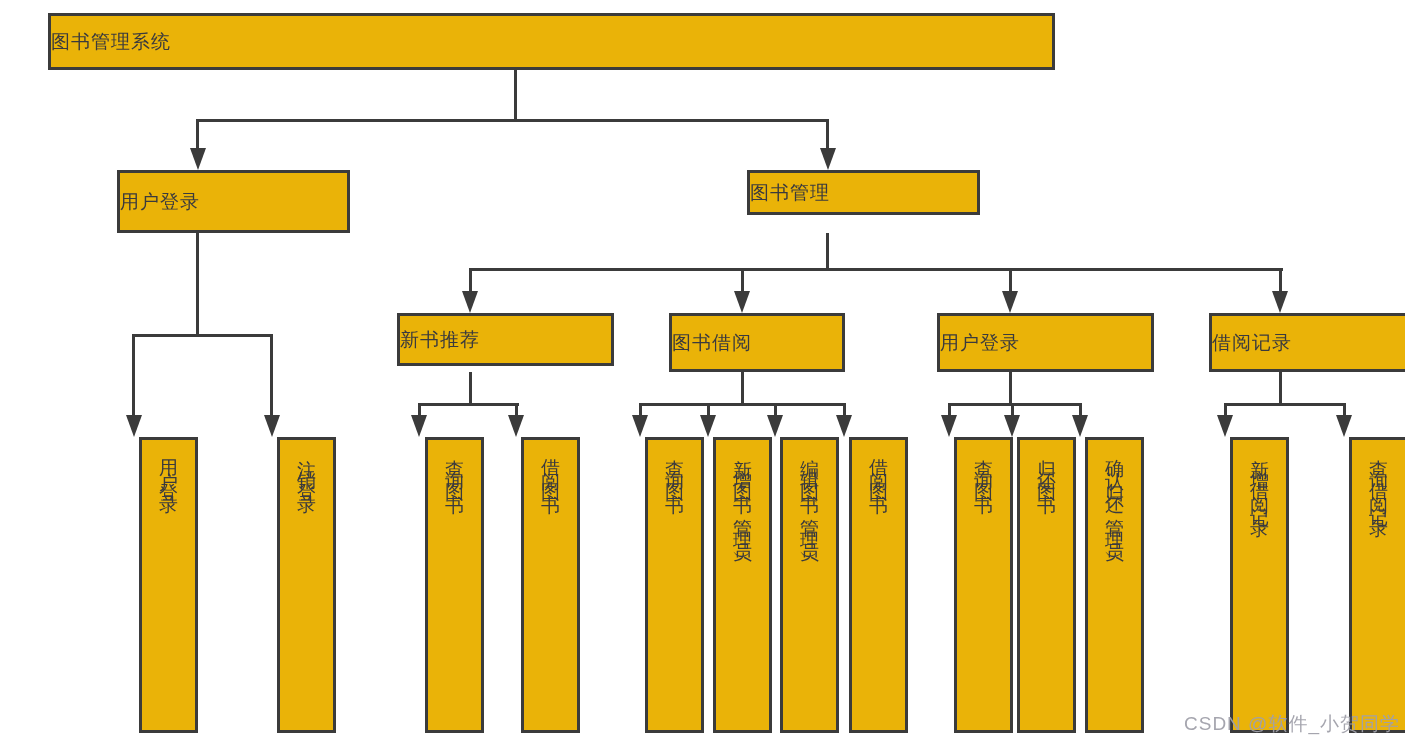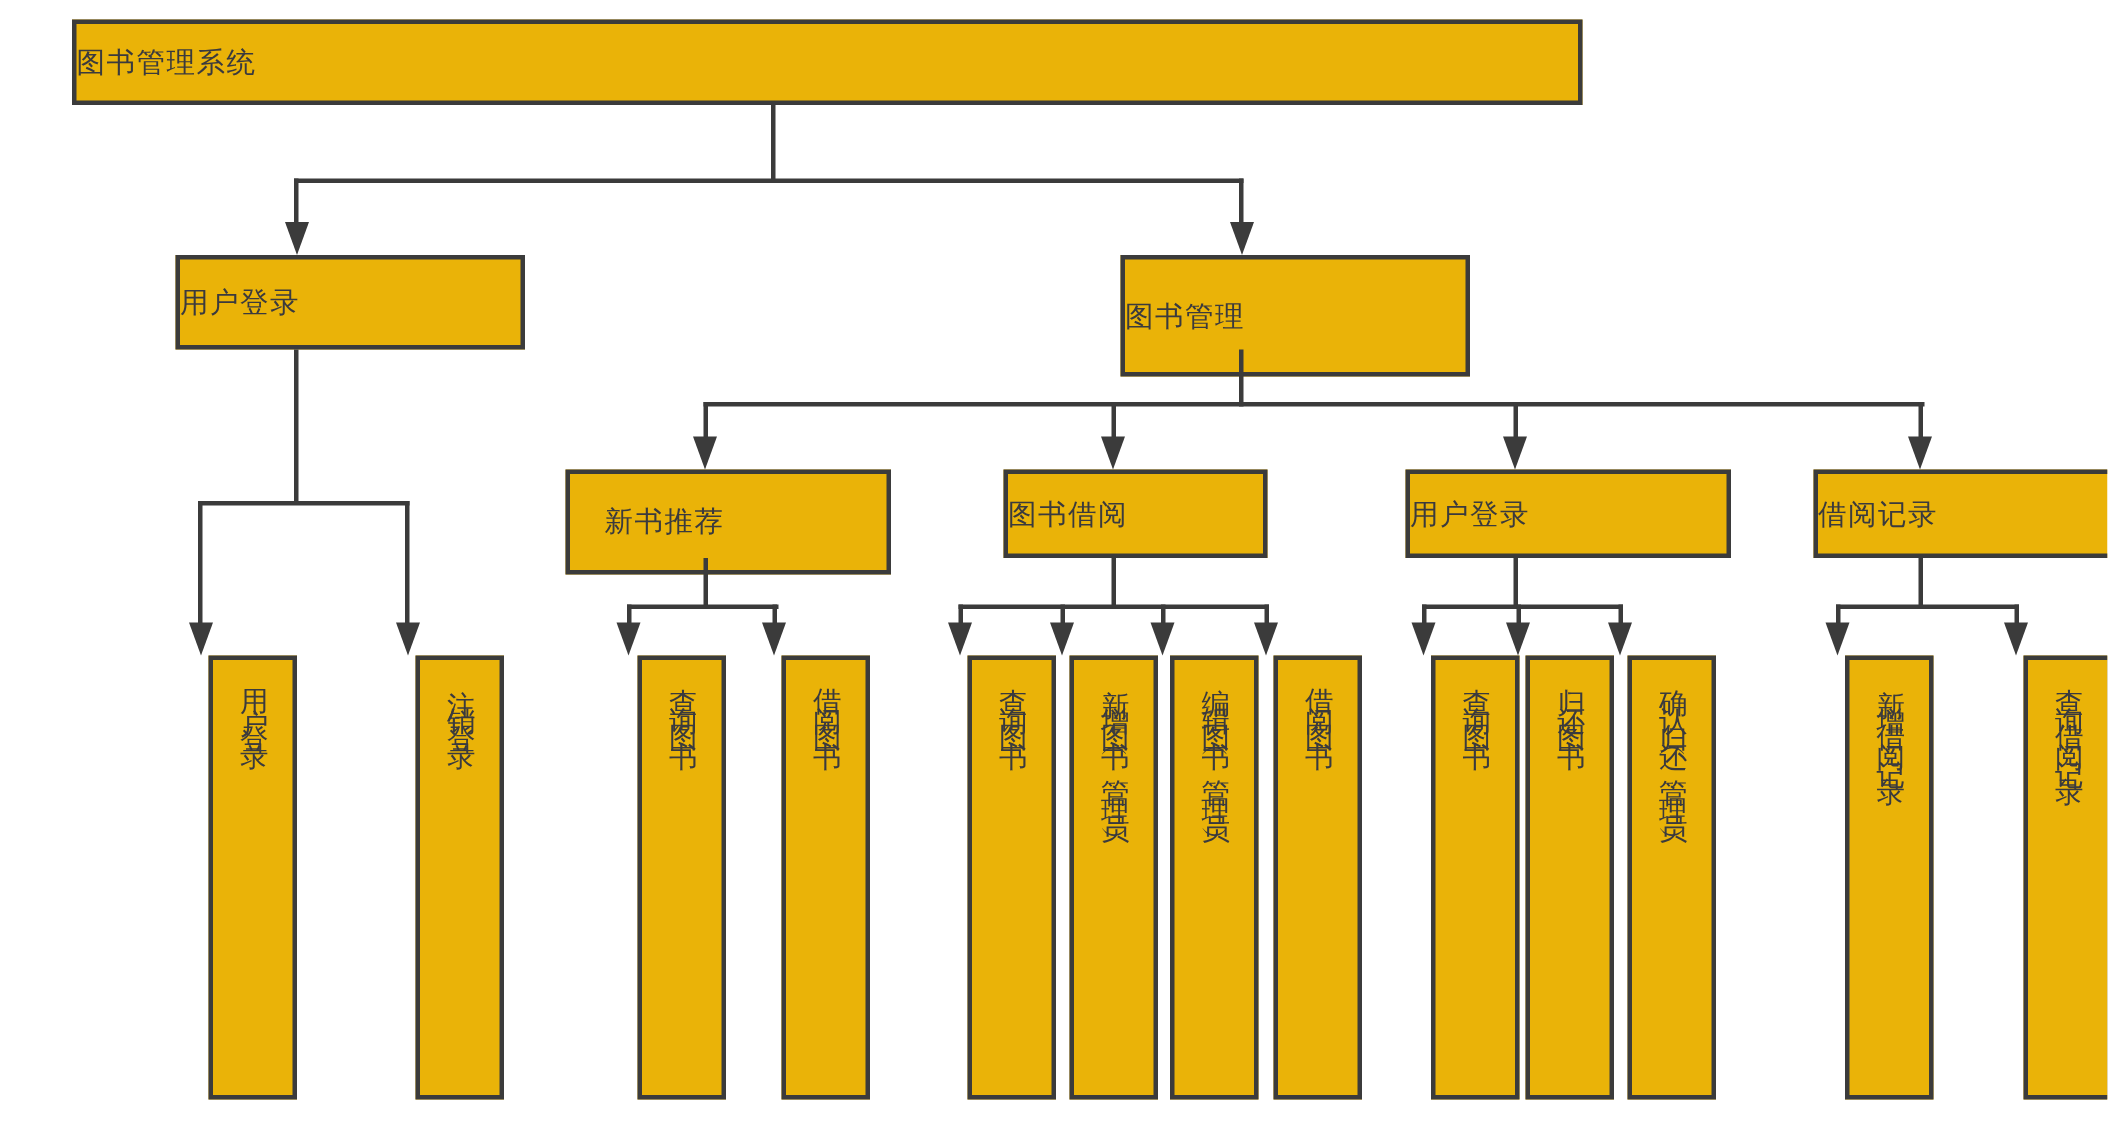--- a/index.html
+++ b/index.html
@@ -59,21 +59,21 @@
   <div class="vline" style="left:514px;top:70px;height:50px;"></div>
   <div class="hline" style="left:196px;top:119px;width:633px;"></div>
   <div class="vline" style="left:196px;top:119px;height:31px;"></div>
   <div class="arrow" style="left:190px;top:148px;"></div>
   <div class="vline" style="left:826px;top:119px;height:31px;"></div>
   <div class="arrow" style="left:820px;top:148px;"></div>
 
   <div class="box" style="left:82px;top:170px;width:233px;height:63px;">
     <span>用户登录</span>
   </div>
-  <div class="box" style="left:712px;top:170px;width:233px;height:81px;">
+  <div class="box" style="left:712px;top:170px;width:233px;height:45px;">
     <span>图书管理</span>
   </div>
 
   <div class="vline" style="left:196px;top:233px;height:102px;"></div>
   <div class="hline" style="left:132px;top:334px;width:141px;"></div>
   <div class="vline" style="left:132px;top:334px;height:83px;"></div>
   <div class="arrow" style="left:126px;top:415px;"></div>
   <div class="vline" style="left:270px;top:334px;height:83px;"></div>
   <div class="arrow" style="left:264px;top:415px;"></div>
 
@@ -81,21 +81,21 @@
   <div class="hline" style="left:469px;top:268px;width:814px;"></div>
   <div class="vline" style="left:469px;top:268px;height:25px;"></div>
   <div class="arrow" style="left:462px;top:291px;"></div>
   <div class="vline" style="left:741px;top:268px;height:25px;"></div>
   <div class="arrow" style="left:734px;top:291px;"></div>
   <div class="vline" style="left:1009px;top:268px;height:25px;"></div>
   <div class="arrow" style="left:1002px;top:291px;"></div>
   <div class="vline" style="left:1279px;top:268px;height:25px;"></div>
   <div class="arrow" style="left:1272px;top:291px;"></div>
 
-  <div class="box" style="left:342px;top:313px;width:217px;height:70px;padding-left:23px;">
+  <div class="box" style="left:362px;top:313px;width:217px;height:53px;">
     <span>新书推荐</span>
   </div>
   <div class="box" style="left:634px;top:313px;width:176px;height:59px;">
     <span>图书借阅</span>
   </div>
   <div class="box" style="left:902px;top:313px;width:217px;height:59px;">
     <span>用户登录</span>
   </div>
   <div class="box" style="left:1174px;top:313px;width:214px;height:59px;">
     <span>借阅记录</span>
@@ -167,14 +167,15 @@
   <div class="box vbox" style="left:1050px;top:437px;width:59px;height:296px;">
     <span>确认归还（管理员）</span>
   </div>
   <div class="box vbox" style="left:1195px;top:437px;width:59px;height:296px;">
     <span>新增借阅记录</span>
   </div>
   <div class="box vbox" style="left:1314px;top:437px;width:59px;height:296px;">
     <span>查询借阅记录</span>
   </div>
 
+  <div class="watermark">CSDN @软件_小贺同学</div>
 
 </div>
 
 </body></html>

